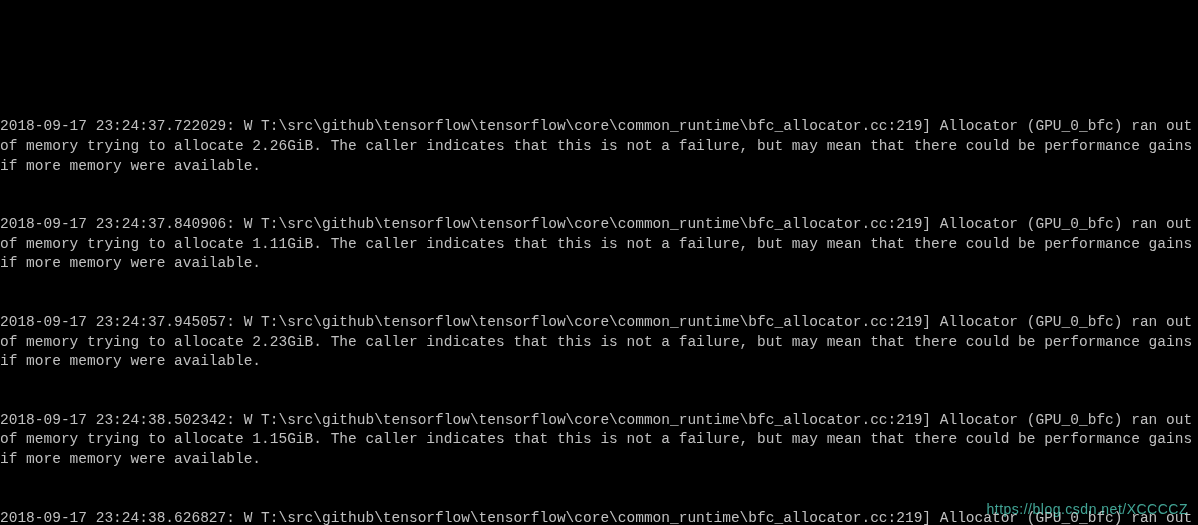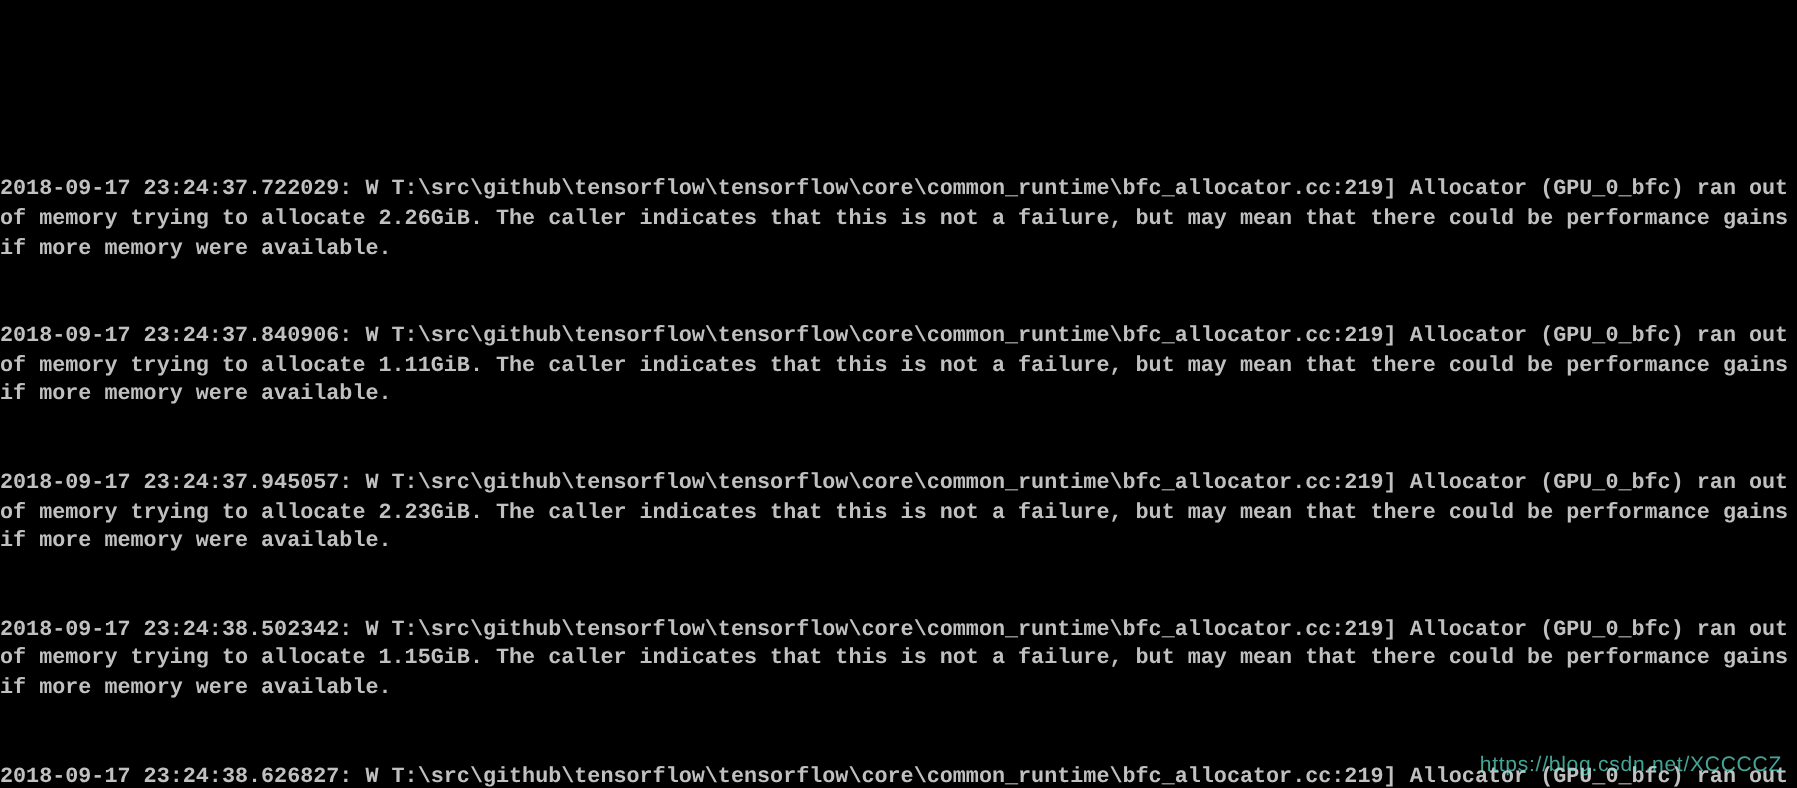--- a/index.html
+++ b/index.html
@@ -18,21 +18,20 @@
       overflow: hidden;
       white-space: pre-wrap;
       word-break: break-all;
       position: relative;
     }
     .terminal {
       padding: 0;
     }
     .line {
       display: block;
-      font-weight: bold;
     }
     .watermark {
       position: absolute;
       bottom: 6px;
       right: 10px;
       color: #5eead4;
       font-family: Arial, sans-serif;
       font-size: 14px;
       letter-spacing: 0.5px;
       opacity: 0.7;

